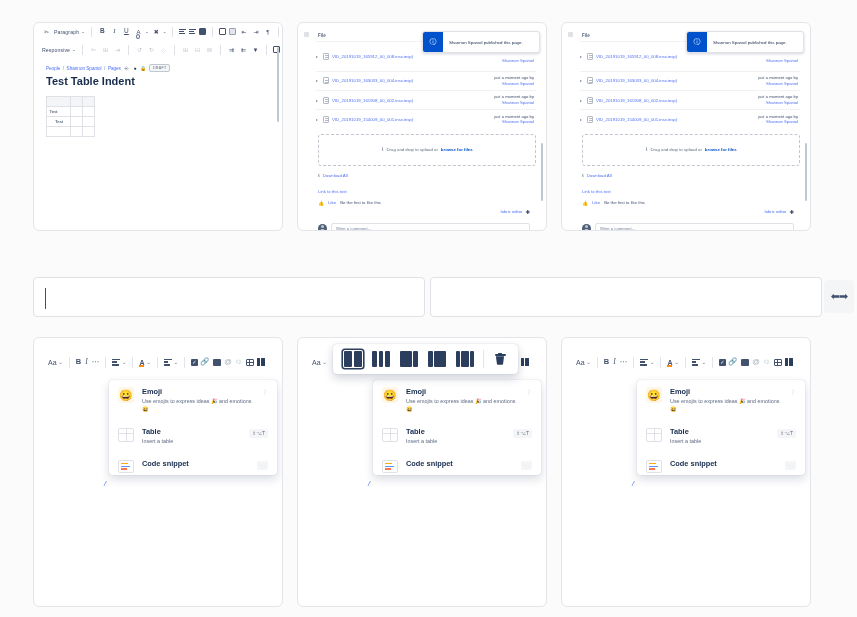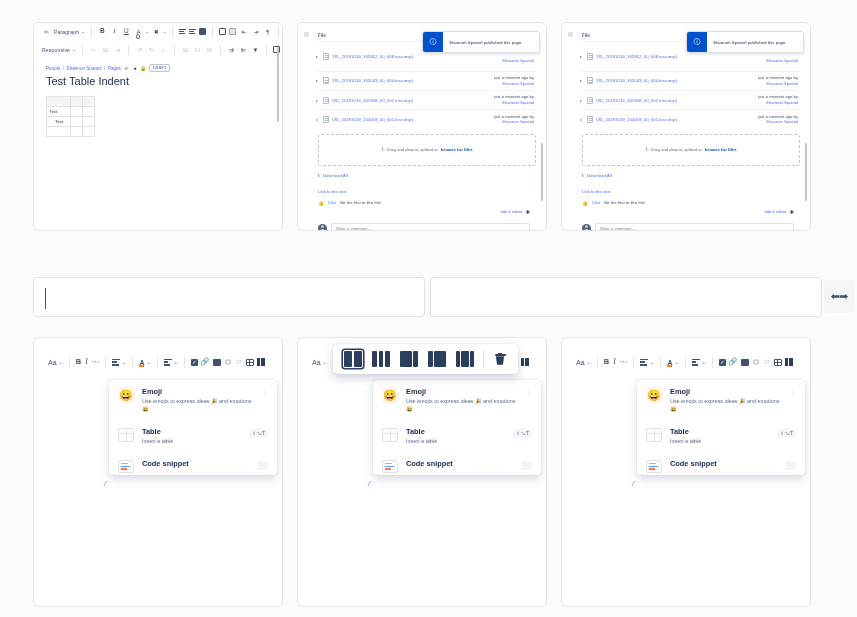--- a/index.html
+++ b/index.html
@@ -62,21 +62,21 @@
   .breadcrumb { display: flex; align-items: center; gap: 2.5px; margin-bottom: 3px; }
   .bc-link { font-size: 4.6px; color: #4c6ef5; white-space: nowrap; }
   .bc-sl { font-size: 4.6px; color: #7a869a; }
   .bc-ico { width: 6px; height: 6px; color: #42526e; font-size: 5px; display:flex; align-items:center; justify-content:center; }
   .bc-ico.solid { color: #253858; }
   .badge-draft {
     font-size: 3.6px; color: #5e6c84; border: 1px solid #c1c7d0;
     border-radius: 2px; padding: 1px 3px; letter-spacing: .3px;
     background: #f4f5f7;
   }
-  .doc-title { font-size: 11px; color: #172b4d; margin: 2px 0 9px 0; font-weight: 400; }
+  .doc-title { font-size: 11px; color: #172b4d; margin: 2px 0 9px 0; font-weight: 700; }
 
   table.doc-table { border-collapse: collapse; }
   table.doc-table td { border: 1px solid #dfe1e6; height: 10px; }
   table.doc-table td.c1 { width: 24px; } table.doc-table td.c2 { width: 12px; } table.doc-table td.c3 { width: 12px; }
   table.doc-table tr.hdr td { background: #f4f5f7; }
   .cellt { font-size: 4.4px; color: #172b4d; padding-left: 1.5px; }
   .cellt.ind { padding-left: 7px; }
 
   .scroll-track {
     position: absolute; right: 3px; top: 24px; width: 2.5px; height: 75px;

